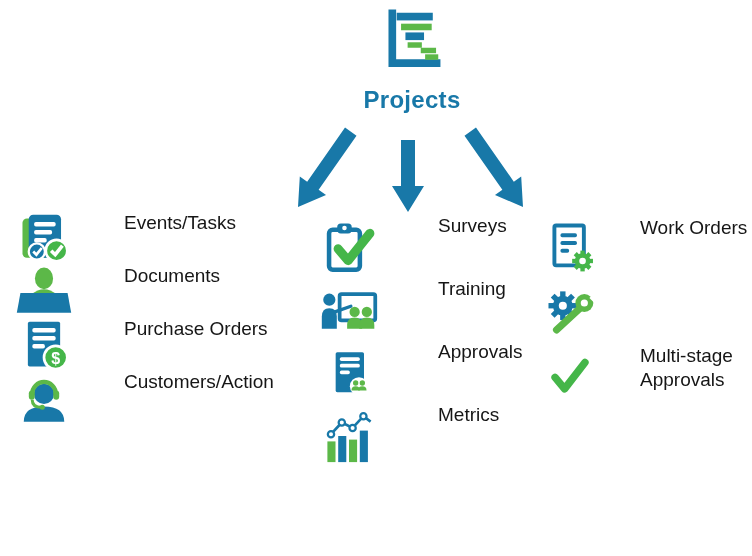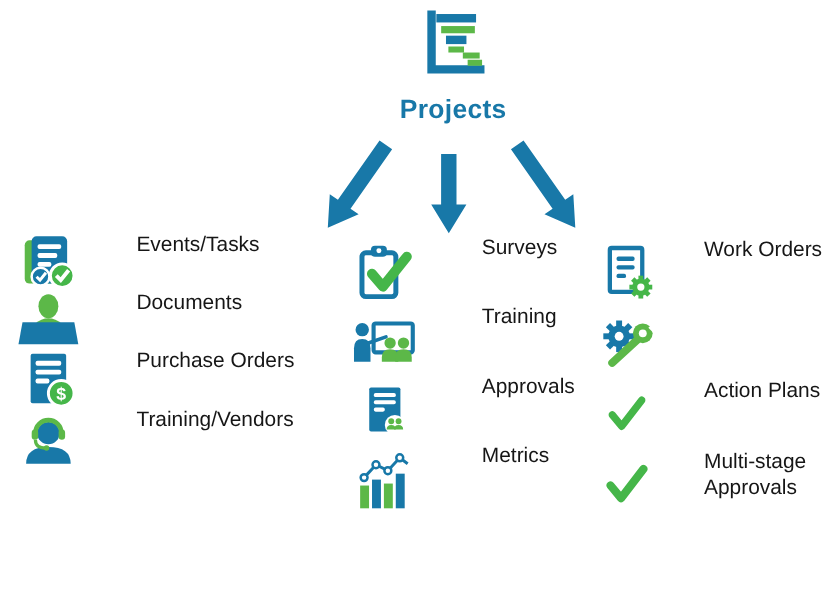--- a/index.html
+++ b/index.html
@@ -108,21 +108,21 @@
         <svg width="54" height="52" viewBox="0 0 64 60">
           <path d="M8,58 q0,-18 24,-18 q24,0 24,18 z" fill="#1878a8"></path>
           <circle cx="32" cy="25" r="12" fill="#1878a8"></circle>
           <path d="M18,25 a14,14 0 0 1 28,0" fill="none" stroke="#5cb848" stroke-width="5"></path>
           <rect x="14" y="21" width="7" height="11" rx="3.5" fill="#5cb848"></rect>
           <rect x="43" y="21" width="7" height="11" rx="3.5" fill="#5cb848"></rect>
           <path d="M18,32 q0,9 11,9" fill="none" stroke="#5cb848" stroke-width="3.5"></path>
           <circle cx="30" cy="41" r="3" fill="#5cb848"></circle>
         </svg>
       </span>
-      <span class="label">Training/Vendors</span>
+      <span class="label">Customers/Action</span>
     </div>
   </div>
 
   <div class="col col-mid">
 
     <div class="row">
       <span class="icon-box">
         <svg width="58" height="54" viewBox="0 0 64 58">
           <rect x="10" y="10" width="34" height="44" rx="4" fill="#fff" stroke="#1878a8" stroke-width="5"></rect>
           <rect x="19" y="3" width="16" height="11" rx="4" fill="#1878a8"></rect>
@@ -228,28 +228,20 @@
           </g>
           <circle cx="22" cy="22" r="4.5" fill="#fff"></circle>
           <line x1="15" y1="49" x2="41" y2="25" stroke="#5cb848" stroke-width="8" stroke-linecap="round"></line>
           <circle cx="46" cy="19" r="10" fill="#5cb848"></circle>
           <rect x="46" y="0" width="16" height="11" transform="rotate(45 46 19)" fill="#fff"></rect>
           <circle cx="46" cy="19" r="4" fill="#fff"></circle>
         </svg>
       </span>
     </div>
 
-    <div class="row">
-      <span class="icon-box">
-        <svg width="34" height="32" viewBox="0 0 56 52">
-          <polyline points="6,28 20,45 50,6" fill="none" stroke="#45b649" stroke-width="11" stroke-linecap="round" stroke-linejoin="round"></polyline>
-        </svg>
-      </span>
-      <span class="label">Action Plans</span>
-    </div>
 
     <div class="row">
       <span class="icon-box">
         <svg width="38" height="36" viewBox="0 0 56 52">
           <polyline points="6,28 20,45 50,6" fill="none" stroke="#45b649" stroke-width="11" stroke-linecap="round" stroke-linejoin="round"></polyline>
         </svg>
       </span>
       <span class="label">Multi-stage Approvals</span>
     </div>
   </div>

